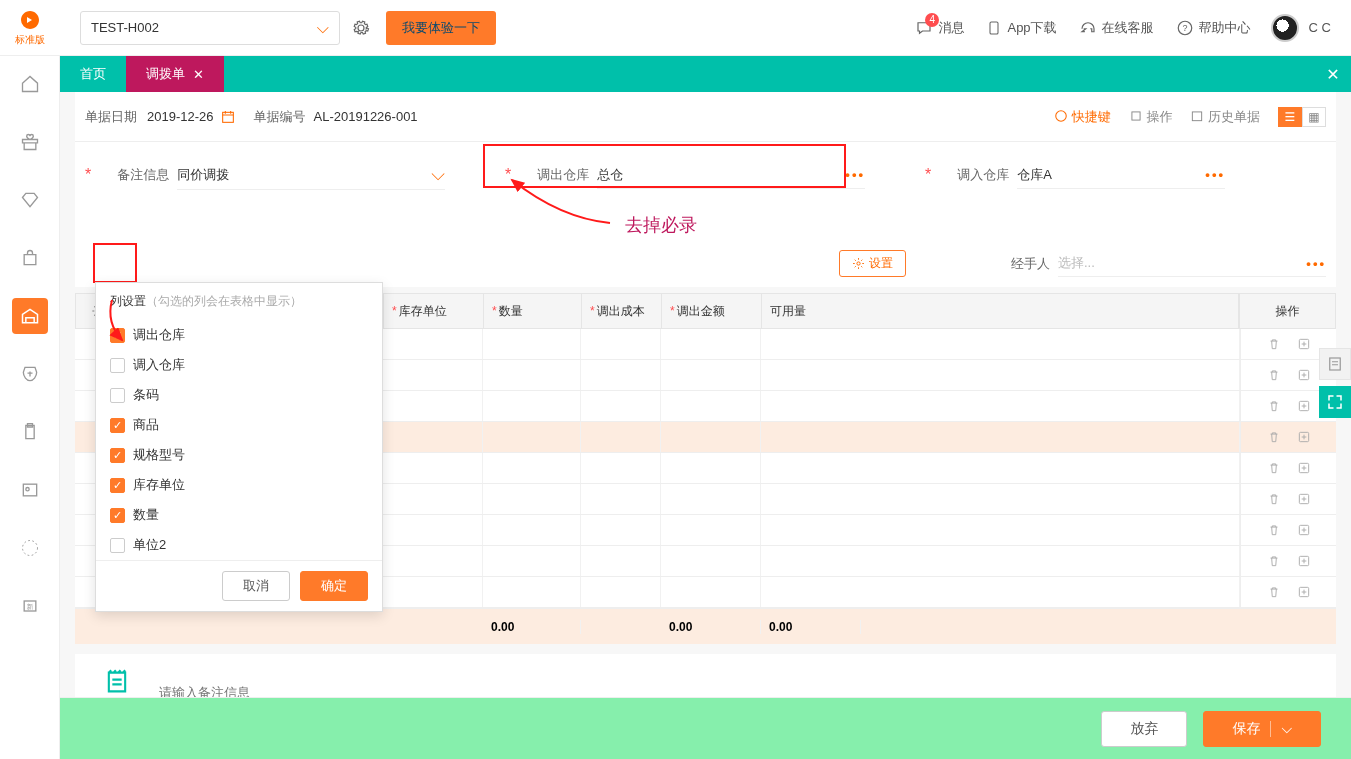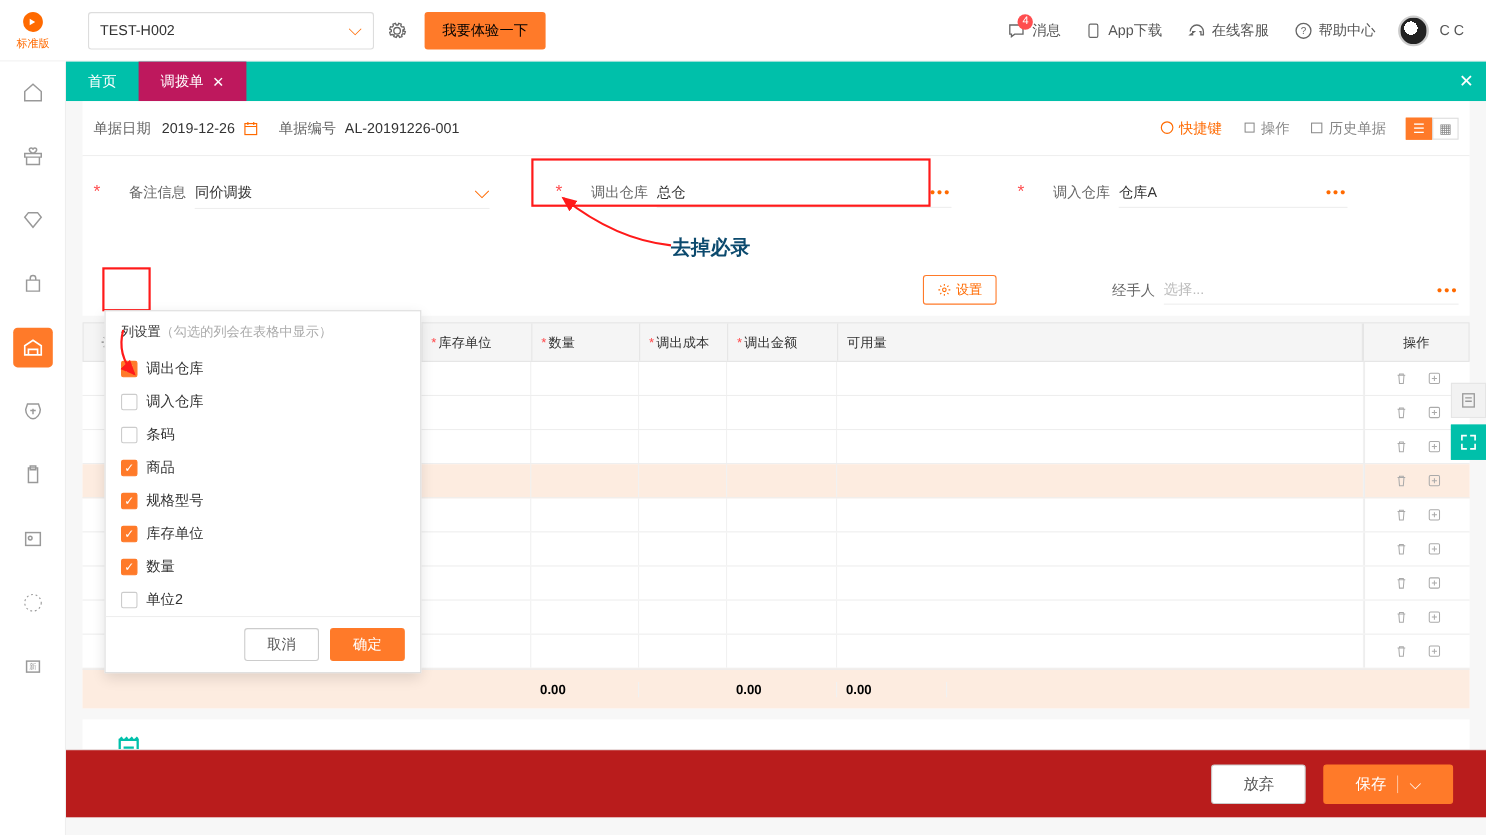--- a/index.html
+++ b/index.html
@@ -6,21 +6,21 @@
 body { width: 1351px; height: 759px; background: #fff; overflow: hidden; position: relative; }
 
 
 .top-header { height: 56px; display: flex; align-items: center; padding: 0 20px 0 0; background: #fff; border-bottom: 1px solid #eee; }
 .logo-area { width: 60px; display: flex; flex-direction: column; align-items: center; }
 .logo-icon { color: #ff6a00; font-size: 22px; }
 .logo-sub { font-size: 10px; color: #ff6a00; }
 .org-select { width: 260px; height: 34px; border: 1px solid #ddd; border-radius: 3px; margin-left: 20px; display: flex; align-items: center; padding: 0 10px; font-size: 13px; color: #333; }
 .org-select .caret { margin-left: auto; color: #ff6a00; font-size: 16px; }
 .gear-btn { margin-left: 12px; color: #666; }
-.trial-btn { background: #ff7a29; color: #000000; border: none; border-radius: 3px; padding: 8px 16px; font-size: 13px; margin-left: 16px; cursor: pointer; }
+.trial-btn { background: #ff7a29; color: #0c4a6e; border: none; border-radius: 3px; padding: 8px 16px; font-size: 13px; margin-left: 16px; cursor: pointer; }
 .top-header .spacer { flex: 1; }
 .hdr-item { display: flex; align-items: center; gap: 5px; font-size: 13px; color: #555; margin-left: 22px; position: relative; cursor: pointer; }
 .hdr-item svg, .hdr-item .icon-box { color: #666; }
 .badge { position: absolute; top: -6px; left: 10px; background: #ff4d4f; color: #fff; font-size: 10px; border-radius: 8px; padding: 0 4px; line-height: 14px; }
 .avatar { width: 28px; height: 28px; border-radius: 50%; background: radial-gradient(circle at 40% 40%, #fff 30%, #222 30%); border: 2px solid #ccc; margin-left: 20px; }
 .user-name { margin-left: 10px; font-size: 13px; color: #555; }
 
 
 .sidebar { position: absolute; left: 0; top: 56px; bottom: 0; width: 60px; background: #fff; border-right: 1px solid #eee; display: flex; flex-direction: column; align-items: center; padding-top: 10px; gap: 22px; }
 .sidebar .nav-item { width: 36px; height: 36px; display: flex; align-items: center; justify-content: center; color: #999; border-radius: 4px; cursor: pointer; }
@@ -57,21 +57,21 @@
 .field .fval { flex: 1; border-bottom: 1px solid #eee; padding: 4px 0; font-size: 13px; color: #333; display: flex; align-items: center; }
 .field .fval.placeholder { color: #bbb; }
 .field .caret2 { color: #ff6a00; font-size: 18px; }
 .field .dots { color: #ff6a00; letter-spacing: 2px; font-weight: bold; }
 .set-btn { margin-left: auto; border: 1px solid #ff7a29; color: #ff6a00; background: #fff; border-radius: 3px; padding: 4px 12px; font-size: 12px; display: flex; align-items: center; gap: 4px; cursor: pointer; }
 
 
 .red-box { position: absolute; border: 2px solid #ff1a1a; pointer-events: none; }
 .red-box.field-box { left: 483px; top: 144px; width: 363px; height: 44px; }
 .red-arrow { position: absolute; left: 500px; top: 178px; pointer-events: none; }
-.red-note { position: absolute; left: 610px; top: 213px; color: #0c4a6e; font-size: 18px; font-weight: 700; }
+.red-note { position: absolute; left: 625px; top: 213px; color: #be185d; font-size: 18px; font-weight: 400; }
 
 
 .grid-wrap { background: #fff; margin-top: 6px; position: relative; }
 .grid-head { display: flex; background: #f5f5f5; border: 1px solid #e5e5e5; height: 36px; align-items: stretch; font-size: 12px; color: #333; }
 .gh-cell { border-right: 1px solid #e5e5e5; display: flex; align-items: center; padding: 0 8px; position: relative; }
 .gh-gear { width: 46px; justify-content: center; color: #888; }
 .gh-cell .req { color: #ff4d4f; margin-right: 2px; }
 .scan-tag { background: #ff7a29; color: #fff; font-size: 11px; padding: 2px 6px; border-radius: 2px; margin-left: auto; }
 .gh-ops { margin-left: auto; width: 96px; justify-content: center; border-left: 1px solid #e5e5e5; border-right: none; }
 .grid-body .row { display: flex; height: 31px; border-bottom: 1px solid #eee; }
@@ -101,21 +101,21 @@
 .popup-arrow { position: absolute; left: 104px; top: 298px; pointer-events: none; z-index: 11; }
 
 
 .remark { background: #fff; margin-top: 10px; display: flex; padding: 14px 18px; align-items: center; gap: 18px; }
 .remark .r-icon-wrap { display: flex; flex-direction: column; align-items: center; gap: 4px; }
 .remark .r-icon { color: #00c0aa; font-size: 26px; }
 .remark .r-lbl { font-size: 12px; color: #888; }
 .remark input { flex: 1; border: none; font-size: 13px; color: #333; outline: none; }
 
 
-.footer { position: absolute; left: 0; right: 0; bottom: 16px; height: 62px; background: #b91c1c; border-top: 1px solid #eee; display: flex; align-items: center; justify-content: flex-end; gap: 16px; padding: 0 30px; }
+.footer { position: absolute; left: 0; right: 0; bottom: 0; height: 62px; background: #86efac; border-top: 1px solid #eee; display: flex; align-items: center; justify-content: flex-end; gap: 16px; padding: 0 30px; }
 .btn.lg { padding: 8px 28px; font-size: 14px; }
 .btn.outline-orange { background: #fff; border: 1px solid #ff7a29; color: #ff6a00; }
 .btn.save { background: #ff7a29; border: 1px solid #ff7a29; color: #fff; display: flex; align-items: center; gap: 10px; }
 .btn.save .divider { width: 1px; height: 16px; background: rgba(255,255,255,.5); }
 
 
 .float-right { position: absolute; right: 0; top: 256px; display: flex; flex-direction: column; gap: 6px; }
 .float-right .fr-btn { width: 32px; height: 32px; background: #f2f2f2; border: 1px solid #e5e5e5; display: flex; align-items: center; justify-content: center; color: #999; cursor: pointer; }
 .float-right .fr-btn.teal { background: #00c0aa; border-color: #00c0aa; color: #fff; }
 

